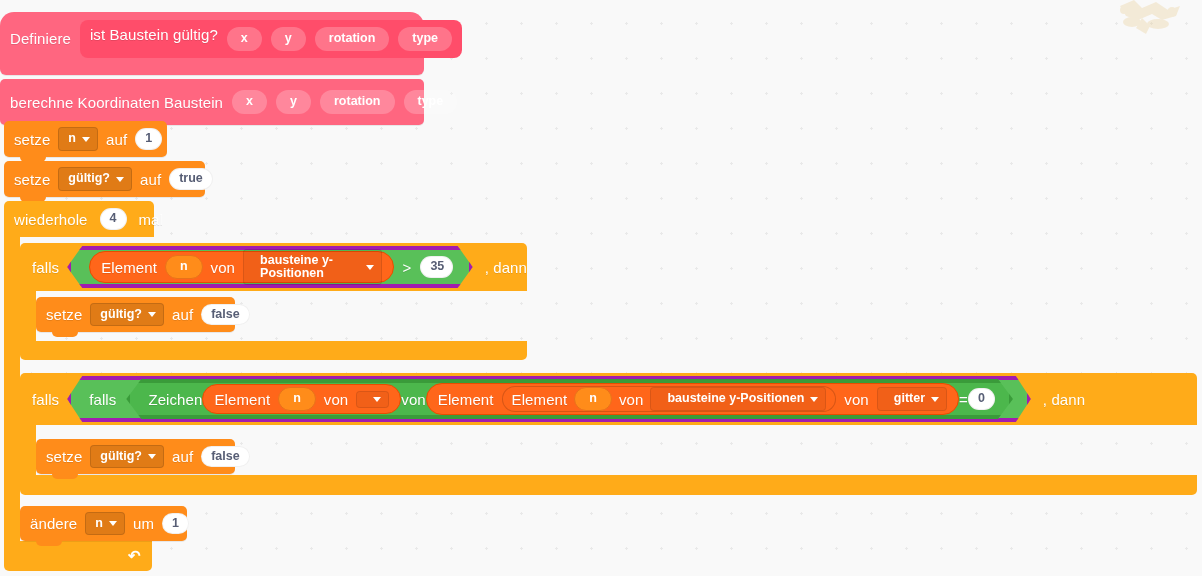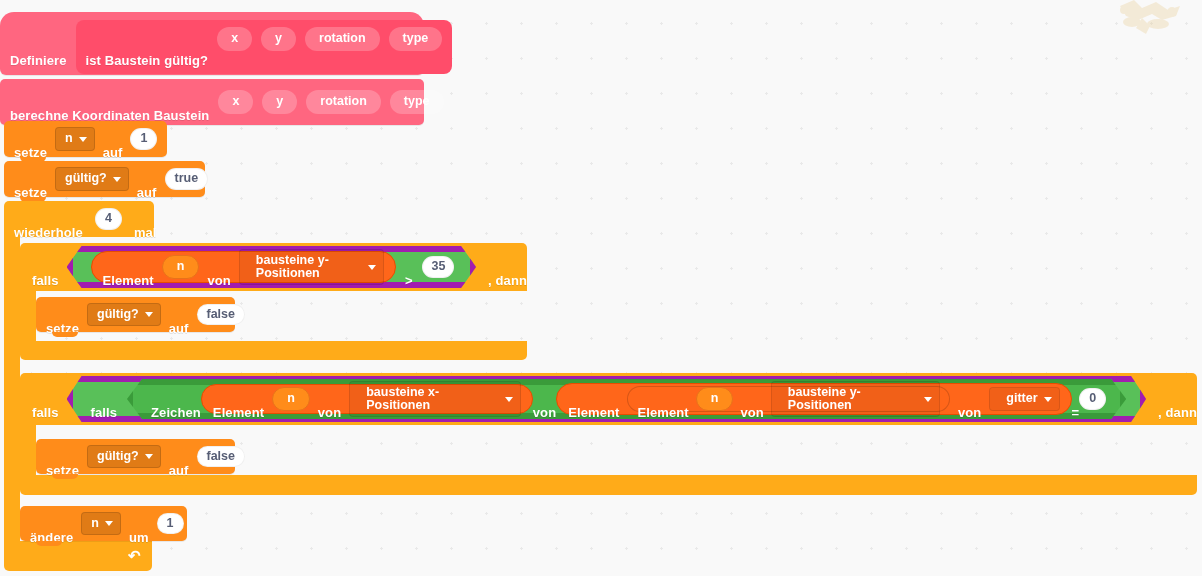--- a/index.html
+++ b/index.html
@@ -23,27 +23,26 @@
   #watermark {
     position: absolute; top: -4px; left: 1112px;
     width: 74px; height: 44px;
     opacity: 0.30;
     pointer-events: none;
   }
 
   
   .lbl {
     color: #ffffff;
-    font-size: 13px;
-    font-weight: bold;
+    font-size: 15px;
+    font-weight: normal;
     letter-spacing: .1px;
     white-space: nowrap;
     line-height: 1;
     text-shadow: 0 1px 0 rgba(0,0,0,.10);
-    margin-top: 27px;
   }
   .row { display: flex; align-items: center; }
 
   
   .oval-white {
     background: #ffffff;
     border-radius: 14px;
     color: #575e75;
     font-size: 12.5px;
     font-weight: bold;
@@ -125,21 +124,21 @@
     position: absolute; top: 100%;
     width: 26px; height: 5px;
     border-radius: 0 0 6px 6px;
     left: 16px;
   }
   .bool {
     position: relative;
     display: flex; align-items: center;
     height: 34px;
     background: #59C059;
-    border: 6px solid #a21caf;
+    border: 4px solid #a21caf;
   }
   .bool-outer-r {
     clip-path: polygon(15px 0%, calc(100% - 15px) 0%, 100% 50%, calc(100% - 15px) 100%, 15px 100%, 0% 50%);
   }
 
   
   .rep {
     display: flex; align-items: center;
     background: #FF661A;
     border: 1px solid #E64D00;
@@ -296,21 +295,20 @@
 
         <div class="bool bool-outer-r" style="height:40px; padding:0 14px 0 18px; background:#4CB74C; border-color:#3A9B3A;">
 
           <span class="lbl">Zeichen</span>
 
           <div class="rep" style="height:30px;">
             <span class="lbl">Element</span>
             <span class="oval-var">n</span>
             <span class="lbl">von</span>
             <span class="dd on-red">
-              <span>bausteine x-Positionen</span>
               <span class="caret"></span>
             </span>
           </div>
 
           <span class="lbl">von</span>
 
           <div class="rep" style="height:32px;">
             <span class="lbl">Element</span>
             <div class="rep-inner">
               <span class="lbl">Element</span>

